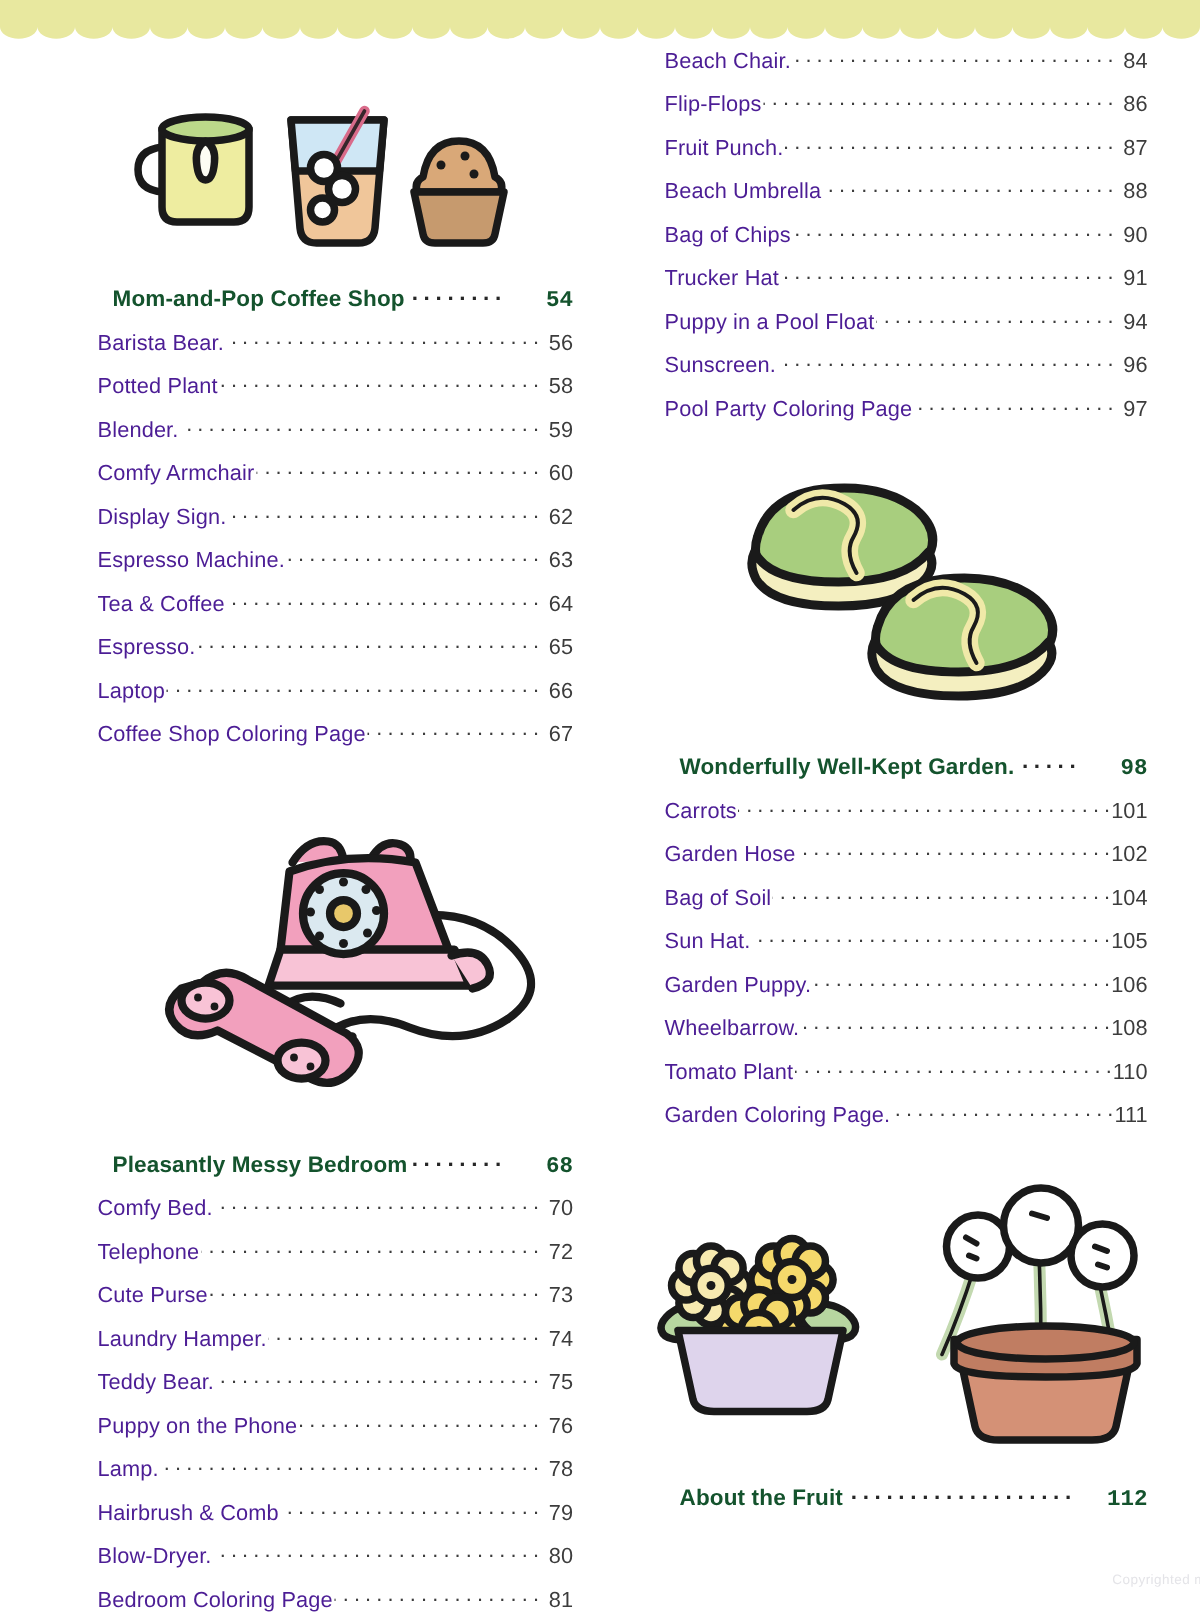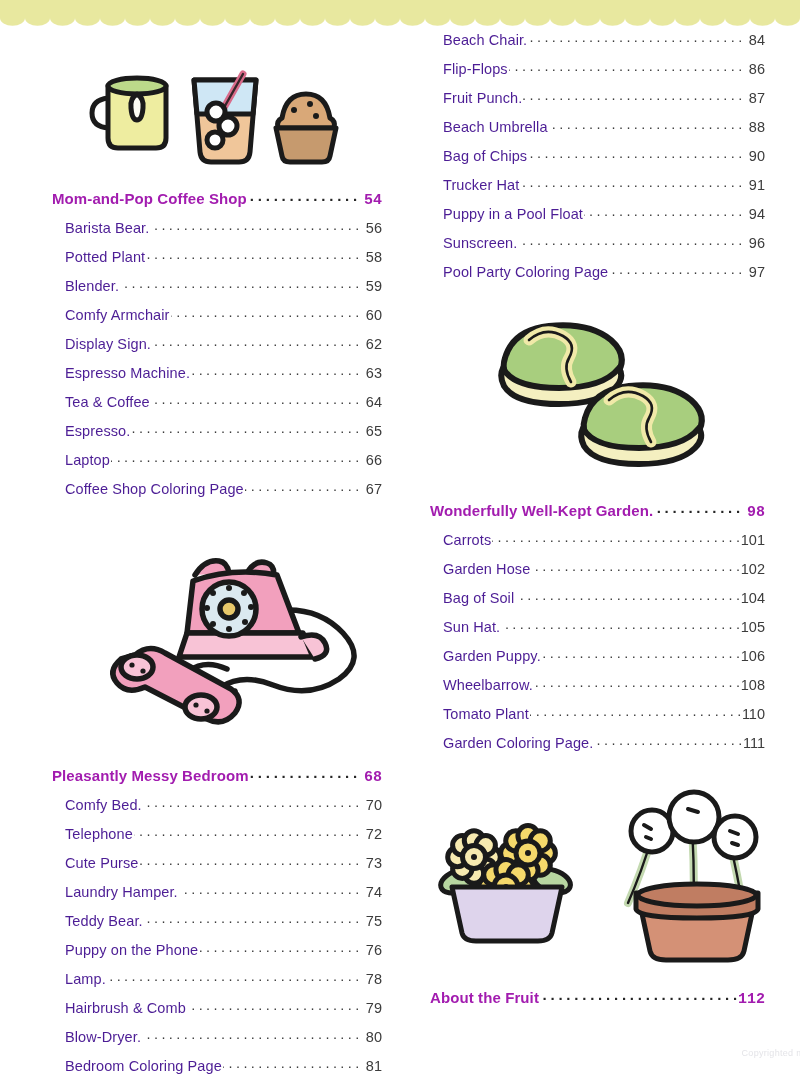--- a/index.html
+++ b/index.html
@@ -77,22 +77,23 @@
     font-size: 14.5px;
     color: #3c3c3c;
     text-align: right;
     min-width: 22px;
   }
 
   
   .toc-row.heading .label,
   .toc-row.heading .pagenum {
     font-weight: bold;
-    color: #a21caf;
+    color: #14532d;
     font-size: 15px;
+    margin-left: 23px;
   }
   .toc-row.heading .leader::before {
     font-weight: bold;
     color: #262626;
     font-size: 15px;
     letter-spacing: -0.2px;
   }
   .toc-row.heading .pagenum { min-width: 24px; font-family: Liberation Mono, monospace; }
 
   

